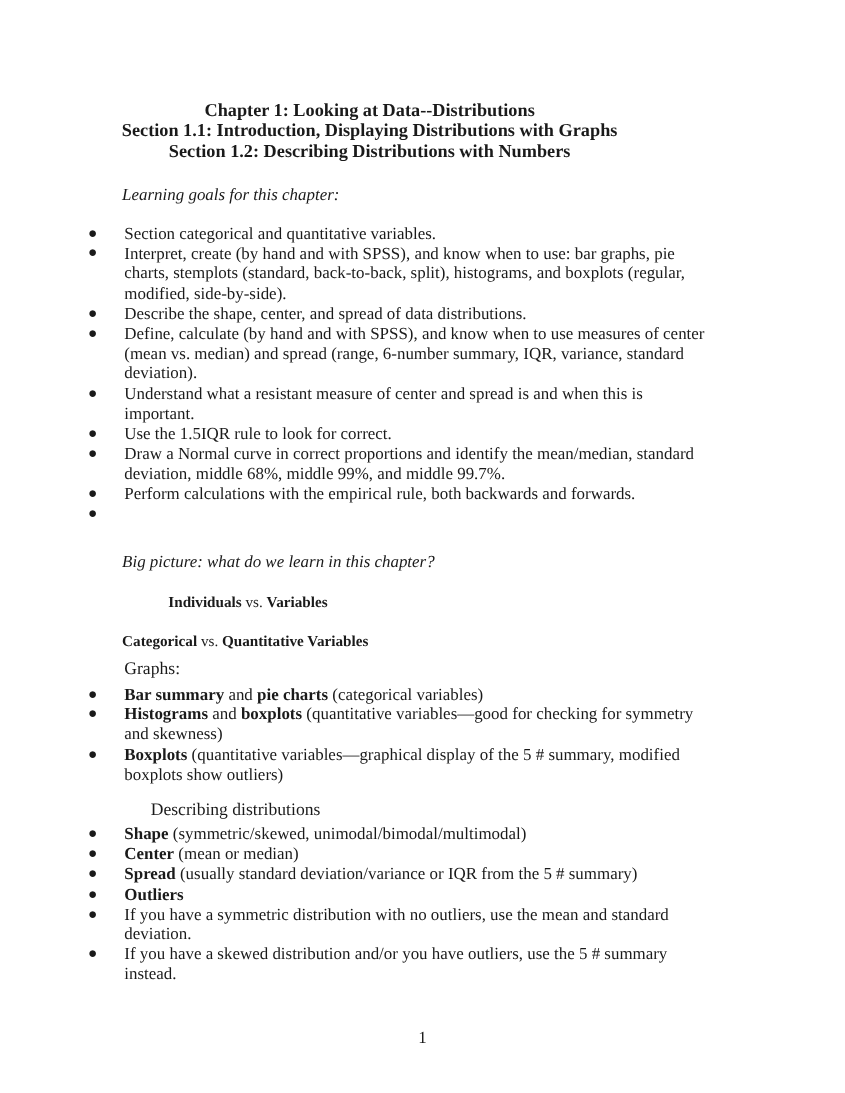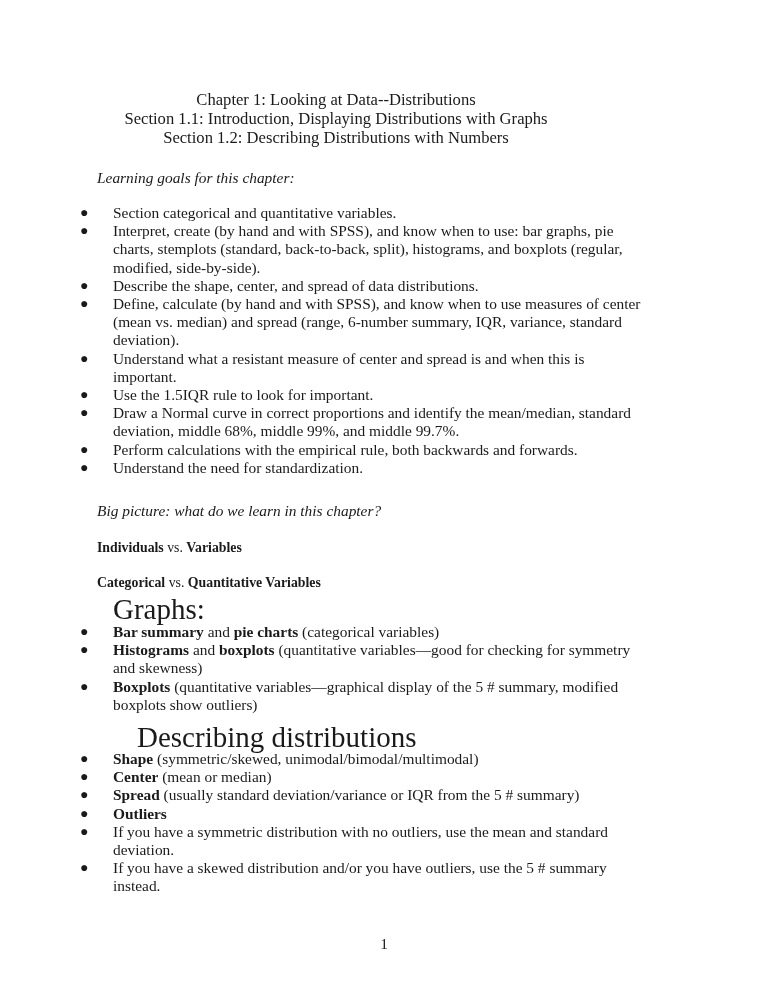--- a/index.html
+++ b/index.html
@@ -1,28 +1,28 @@
 <!DOCTYPE html>
 <html><head>
 <meta charset="utf-8">
 <style>
   html, body { margin: 0; padding: 0; background: #ffffff; }
   body { width: 768px; height: 994px; position: relative; overflow: hidden;
          font-family: "Liberation Serif", "DejaVu Serif", serif; color: #1a1a1a; }
   .page { position: absolute; left: 0; top: 0; width: 768px; height: 994px; }
   .title-block { position: absolute; left: 0; top: 90px; width: 672px; text-align: center;
-                 font-weight: normal; font-size: 16.6px; line-height: 19px; }
+                 font-weight: bold; font-size: 16.6px; line-height: 19px; }
   .title-block div { white-space: nowrap; }
-  .para { position: absolute; left: 97px; font-size: 15.4px; line-height: 18px; white-space: nowrap; }
+  .para { position: absolute; left: 111px; font-size: 15.4px; line-height: 18px; white-space: nowrap; }
   .italic { font-style: italic; }
   .bold-line { font-size: 13.8px; }
   ul.goals { position: absolute; left: 0; margin: 0; padding: 0; list-style: none; width: 768px; }
   ul.goals li { position: relative; padding-left: 113px; font-size: 15.4px; line-height: 18.2px; width: 535px; }
   ul.goals li .bullet { position: absolute; left: 80px; top: 0; font-size: 14px; }
-  .heading { position: absolute; left: 113px; font-size: 29px; line-height: 26px; white-space: nowrap; }
+  .heading { position: absolute; left: 113px; font-size: 16px; line-height: 26px; white-space: nowrap; }
   b { font-weight: bold; }
   .page-number { position: absolute; left: 0; width: 768px; top: 935px; text-align: center; font-size: 15.4px; }
 </style>
 </head>
 <body>
 
 <div class="page">
 
   <div class="title-block">
     <div>Chapter 1:  Looking at Data--Distributions</div>
@@ -31,29 +31,29 @@
   </div>
 
   <div class="para italic" style="top:169px;">Learning goals for this chapter:</div>
 
   <ul class="goals" style="top:204px;">
     <li><span class="bullet">●</span><span>Section categorical and quantitative variables.</span></li>
     <li><span class="bullet">●</span><span>Interpret, create (by hand and with SPSS), and know when to use:  bar graphs, pie charts, stemplots (standard, back-to-back, split), histograms, and boxplots (regular, modified, side-by-side).</span></li>
     <li><span class="bullet">●</span><span>Describe the shape, center, and spread of data distributions.</span></li>
     <li><span class="bullet">●</span><span>Define, calculate (by hand and with SPSS), and know when to use measures of center (mean vs. median) and spread (range, 6-number summary, IQR, variance, standard deviation).</span></li>
     <li><span class="bullet">●</span><span>Understand what a resistant measure of center and spread is and when this is important.</span></li>
-    <li><span class="bullet">●</span><span>Use the 1.5IQR rule to look for important.</span></li>
+    <li><span class="bullet">●</span><span>Use the 1.5IQR rule to look for correct.</span></li>
     <li><span class="bullet">●</span><span>Draw a Normal curve in correct proportions and identify the mean/median, standard deviation, middle 68%, middle 99%, and middle 99.7%.</span></li>
     <li><span class="bullet">●</span><span>Perform calculations with the empirical rule, both backwards and forwards.</span></li>
-    <li><span class="bullet">●</span><span>Understand the need for standardization.</span></li>
+    <li><span class="bullet">●</span></li>
   </ul>
 
   <div class="para italic" style="top:502px;">Big picture:  what do we learn in this chapter?</div>
 
-  <div class="para bold-line" style="top:539px;"><b>Individuals</b><span> vs. </span><b>Variables</b></div>
+  <div class="para bold-line" style="top:539px;margin-left:42px;"><b>Individuals</b><span> vs. </span><b>Variables</b></div>
 
   <div class="para bold-line" style="top:574px;"><b>Categorical</b><span> vs. </span><b>Quantitative Variables</b></div>
 
   <div class="heading" style="top:596px;">Graphs:</div>
 
   <ul class="goals" style="top:623px;">
     <li><span class="bullet">●</span><b>Bar summary</b><span> and </span><b>pie charts</b><span> (categorical variables)</span></li>
     <li><span class="bullet">●</span><b>Histograms</b><span> and </span><b>boxplots</b><span> (quantitative variables—good for checking for symmetry and skewness)</span></li>
     <li><span class="bullet">●</span><b>Boxplots</b><span> (quantitative variables—graphical display of the 5 # summary, modified boxplots show outliers)</span></li>
   </ul>

